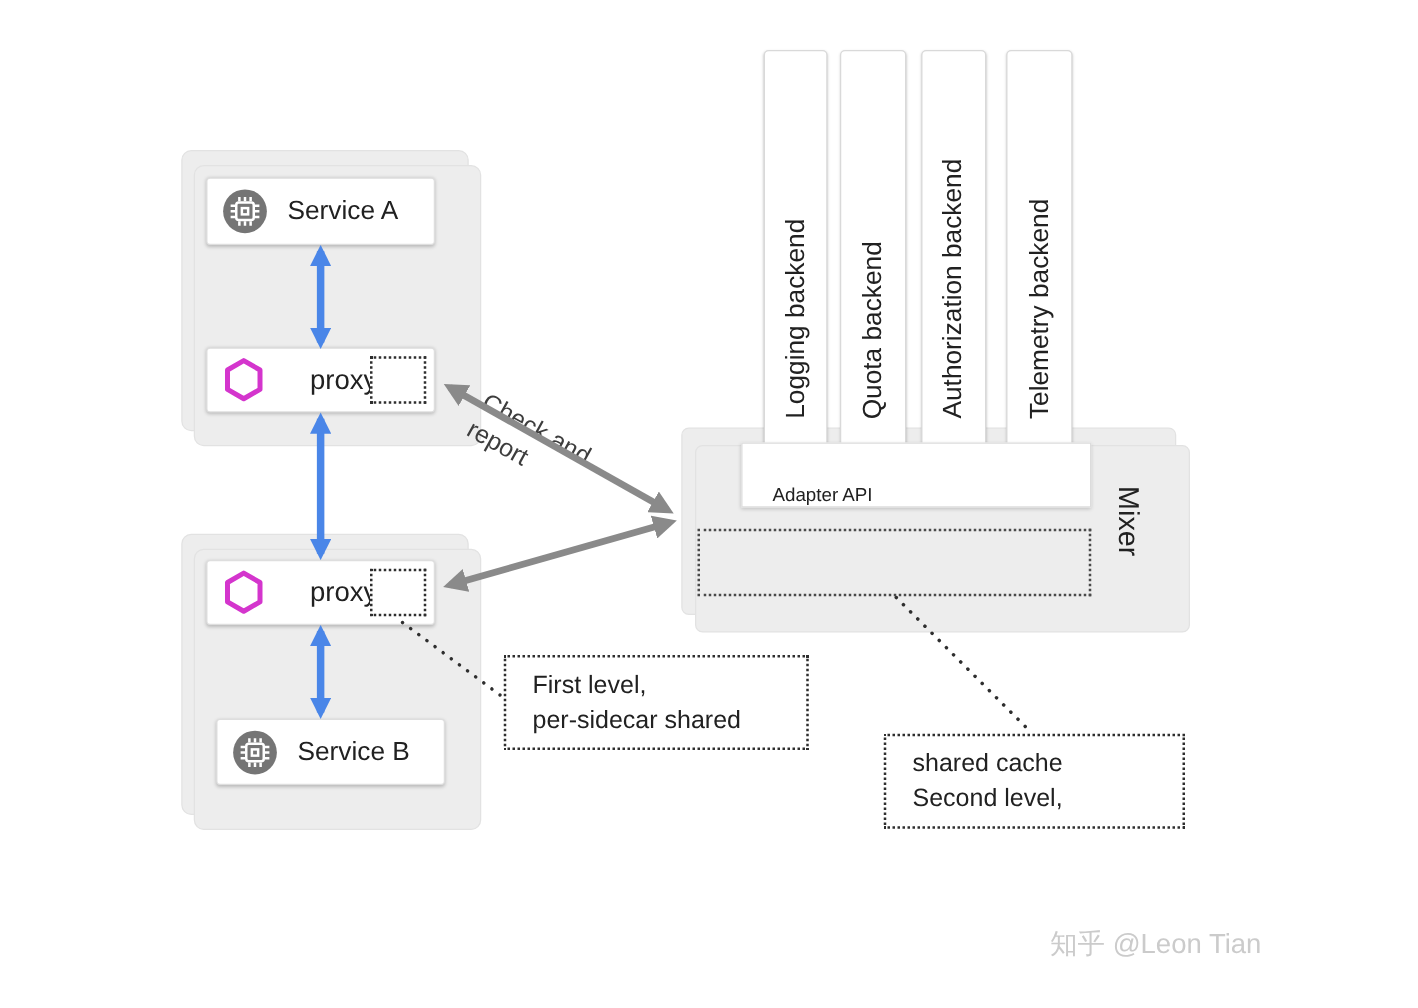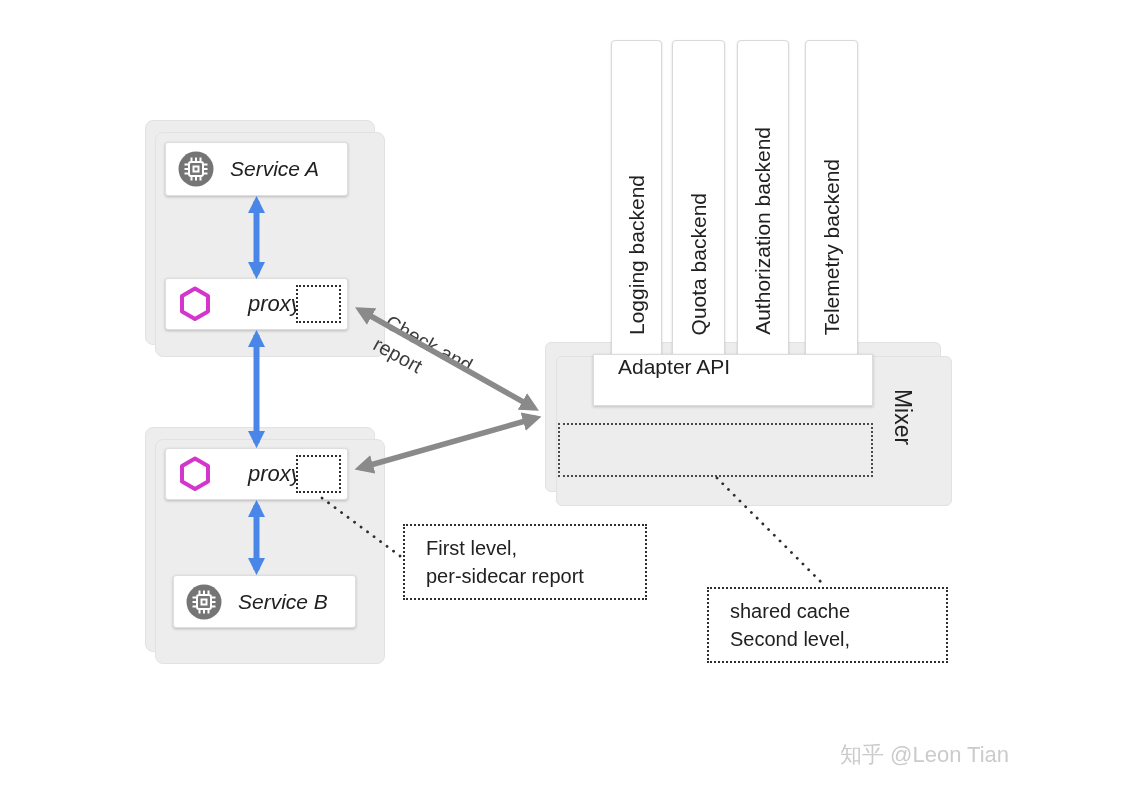--- a/index.html
+++ b/index.html
@@ -13,21 +13,21 @@
 
   
   .card-stack{position:absolute;background:var(--card-gray);border:1px solid var(--card-border);
     border-radius:8px;z-index:0;}
   .card-stack::before{content:"";position:absolute;left:9px;top:11px;width:100%;height:100%;
     background:var(--card-gray);border:1px solid var(--card-border);border-radius:8px;z-index:-1;}
 
   
   .white-box{position:absolute;background:#fff;border:1px solid var(--box-border);border-radius:3px;
     box-shadow:0 1px 3px rgba(0,0,0,.22);display:flex;align-items:center;padding-left:12px;box-sizing:border-box;}
-  .white-box .label{font-size:21px;margin-left:16px;white-space:nowrap;font-style:italic;}
+  .white-box .label{font-size:21px;margin-left:16px;white-space:nowrap;}
   .proxy-label{font-size:22px !important;margin-left:36px !important;}
   .icon36{width:36px;height:38px;flex:0 0 auto;}
 
   .cache-square{position:absolute;right:6px;top:6px;width:45px;height:38px;
     border:2.5px dotted var(--dotted);box-sizing:border-box;background:#fff;}
 
   
   .backend-col{position:absolute;top:40px;height:316px;background:#fff;border:1px solid #d9d9d9;
     border-radius:4px 4px 0 0;box-shadow:0 1px 2px rgba(0,0,0,.18);z-index:1;box-sizing:border-box;}
   .col-label{position:absolute;bottom:20px;left:50%;transform:translateX(-50%) rotate(180deg);
@@ -35,21 +35,21 @@
 
   
   .mixer-card{left:545px;top:342px;width:394px;height:148px;border-radius:6px;}
   .mixer-card::before{left:10px;top:13px;border-radius:6px;}
   .mixer-dotted{position:absolute;left:12px;top:80px;width:315px;height:54px;
     border:2px dotted #4a4a4a;box-sizing:border-box;}
   .mixer-label{position:absolute;right:24px;top:50%;transform:translateY(-50%);
     writing-mode:vertical-rl;font-size:23px;color:var(--text);}
   .adapter-box{position:absolute;left:593px;top:354px;width:280px;height:52px;z-index:2;
     background:#fff;border:1px solid #dcdcdc;box-shadow:0 1px 3px rgba(0,0,0,.2);
-    display:flex;align-items:flex-start;padding-left:24px;box-sizing:border-box;font-size:21px;}
+    display:flex;align-items:flex-end;padding-left:24px;box-sizing:border-box;font-size:15px;}
 
   
   .note-box{position:absolute;border:2px dotted var(--dotted);box-sizing:border-box;background:#fff;
     display:flex;flex-direction:column;justify-content:center;padding-left:21px;font-size:20px;line-height:28px;z-index:1;}
 
   
   .check-report{position:absolute;left:393px;top:310px;width:140px;transform:rotate(29deg);
     transform-origin:0 0;font-size:20px;line-height:25px;color:#3d3d3d;z-index:4;}
   .check-report span{display:block;}
 
@@ -134,21 +134,21 @@
     <span>Adapter API</span>
   </div>
 
   <div class="check-report">
     <span>Check and</span>
     <span>report</span>
   </div>
 
   <div class="note-box" style="left:403px;top:524px;width:244px;height:76px;">
     <span>First level,</span>
-    <span>per-sidecar report</span>
+    <span>per-sidecar shared</span>
   </div>
 
   <div class="note-box" style="left:707px;top:587px;width:241px;height:76px;">
     <span>shared cache</span>
     <span>Second level,</span>
   </div>
 
   <svg class="overlay" width="1134" height="806" viewBox="0 0 1134 806">
     <defs>
       <marker id="bluehead" viewBox="0 0 10 10" refX="7" refY="5" markerWidth="17" markerHeight="17" markerUnits="userSpaceOnUse" orient="auto-start-reverse">

